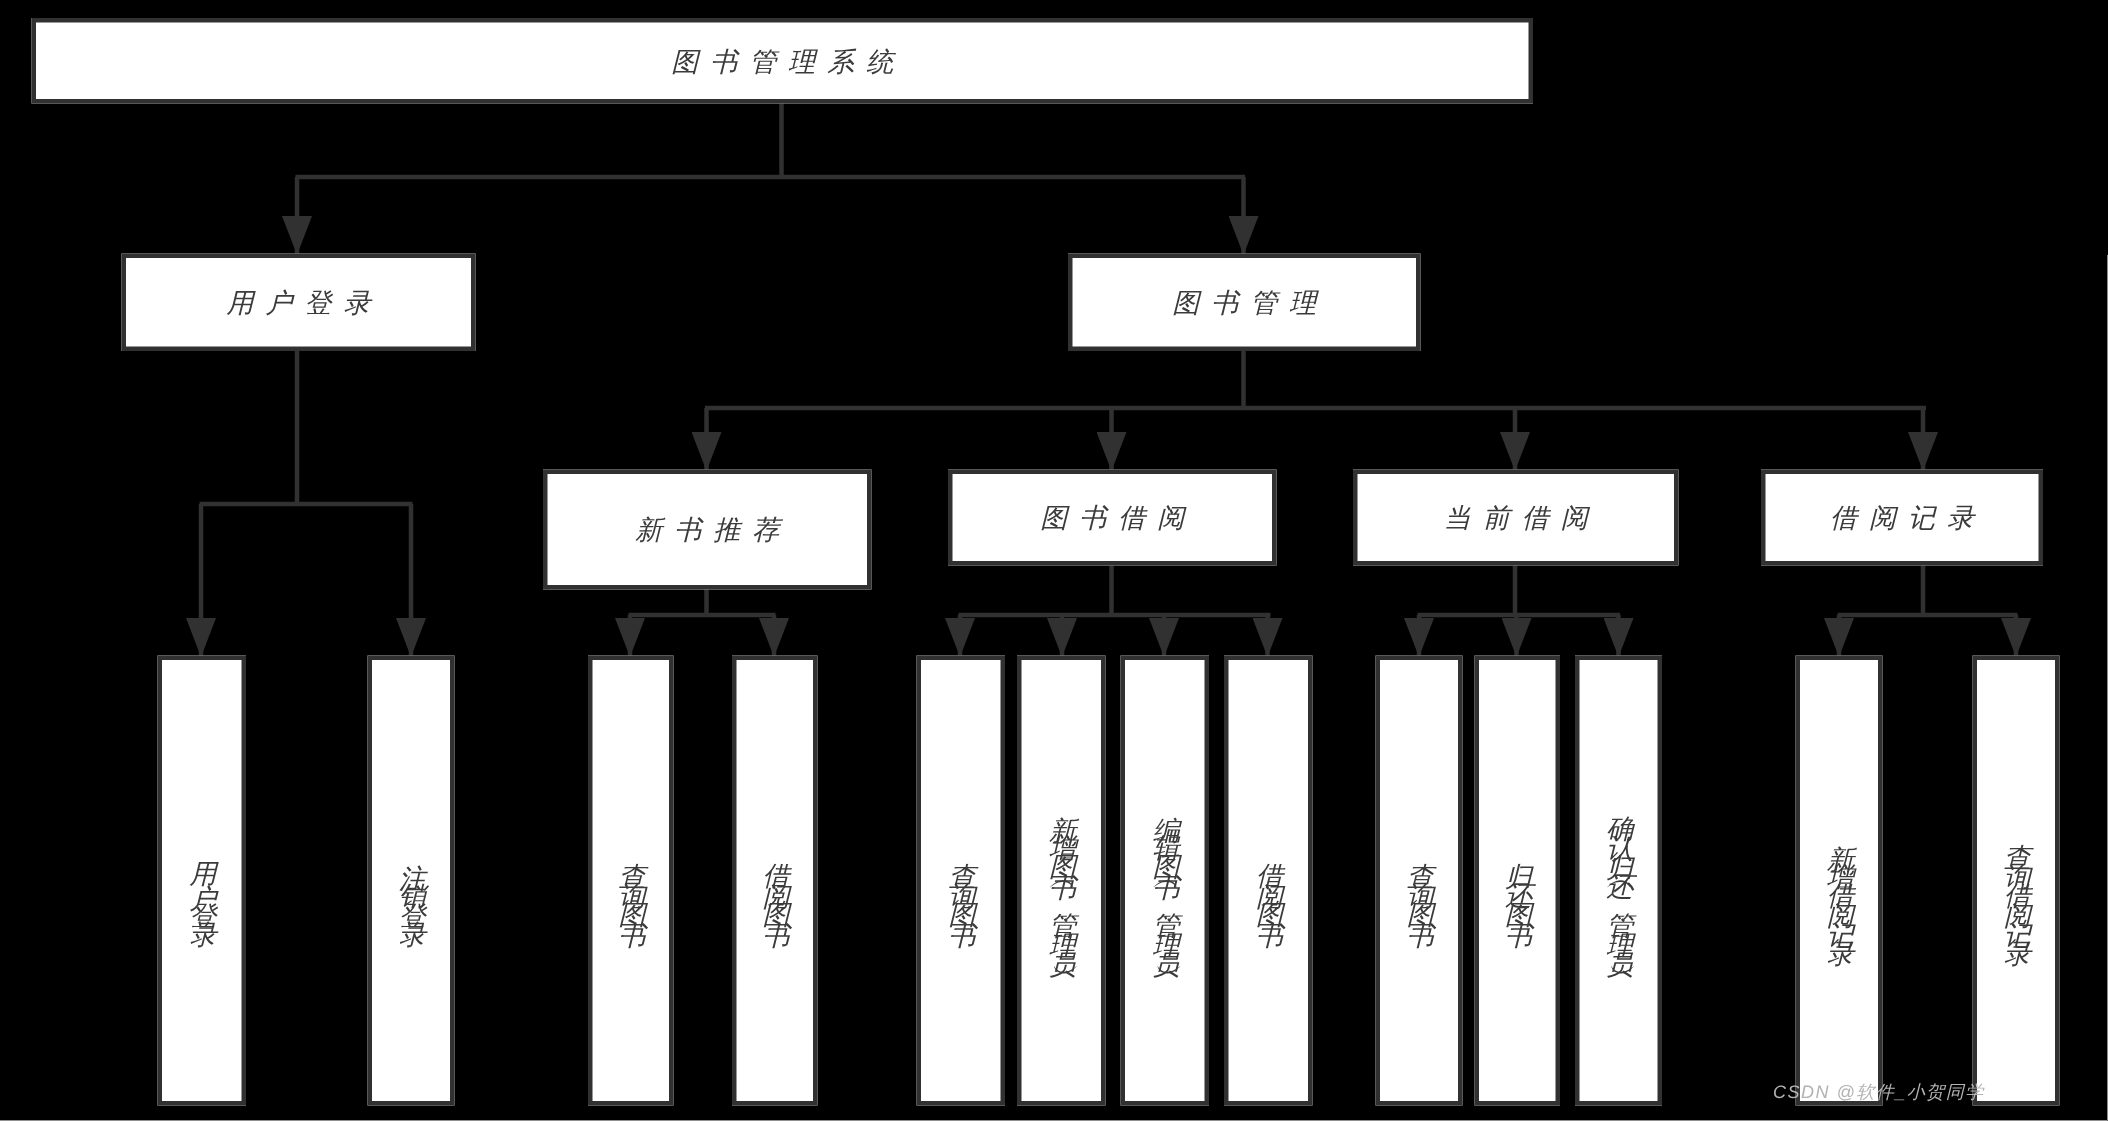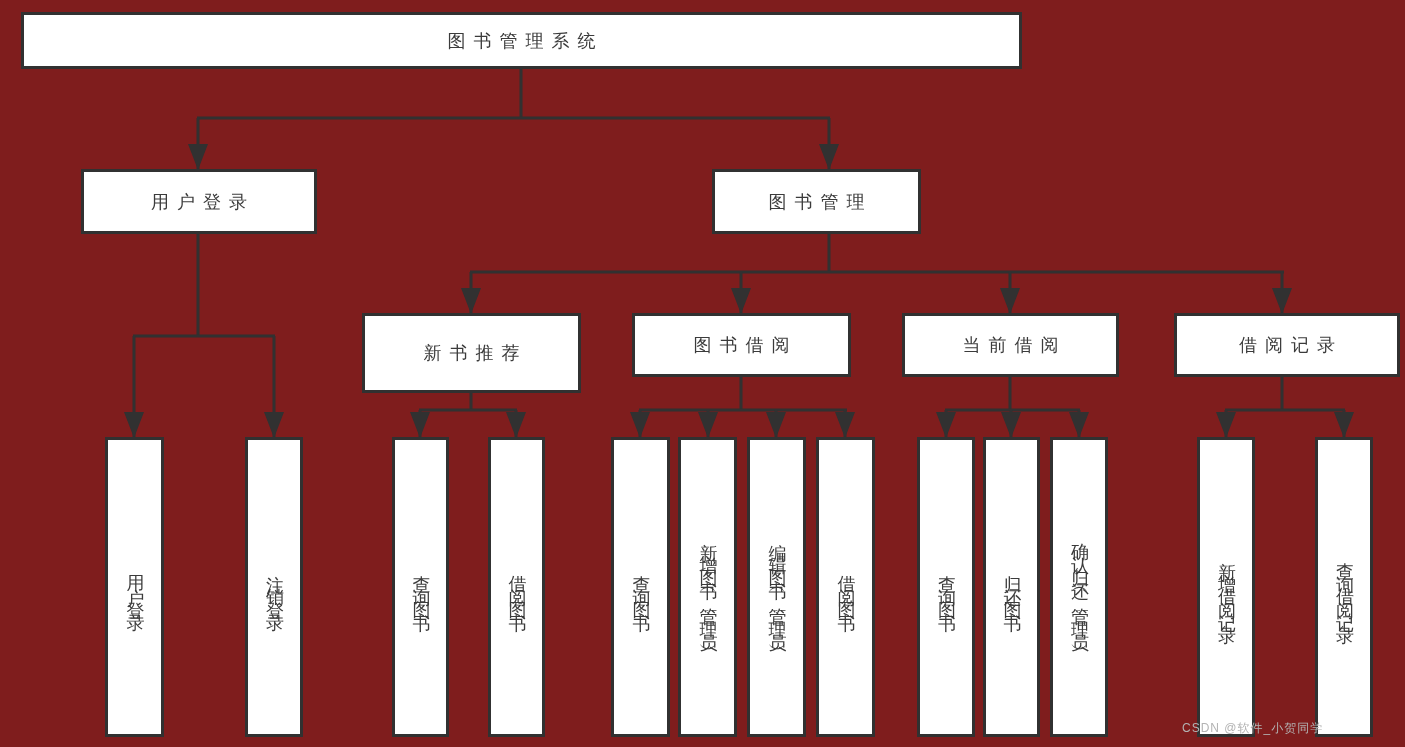--- a/index.html
+++ b/index.html
@@ -1,21 +1,22 @@
 <!DOCTYPE html>
 <html><head>
 <meta charset="utf-8">
 <style>
   html,body{margin:0;padding:0;background:#ffffff;}
   .canvas{
     position:relative;
     width:1405px;height:747px;
-    background:#7f1d1d;
+    background:#000000;
     font-family:"Liberation Sans", sans-serif;
     overflow:hidden;
+    font-style:italic;
   }
   .connectors{
     position:absolute;left:0;top:0;z-index:0;
   }
   .box{
     position:absolute;
     box-sizing:border-box;
     border:3px solid #313131;
     background:#ffffff;
     display:flex;
@@ -95,26 +96,26 @@
 
     <line x1="1282" y1="377" x2="1282" y2="410"></line>
     <line x1="1225" y1="410" x2="1345" y2="410"></line>
     <line x1="1226" y1="410" x2="1226" y2="437" marker-end="url(#arw)"></line>
     <line x1="1344" y1="410" x2="1344" y2="437" marker-end="url(#arw)"></line>
   </svg>
 
   <div class="box" style="left:21px;top:12px;width:1001px;height:57px">图书管理系统</div>
 
   <div class="box" style="left:81px;top:169px;width:236px;height:65px">用户登录</div>
-  <div class="box" style="left:712px;top:169px;width:209px;height:65px">图书管理</div>
+  <div class="box" style="left:712px;top:169px;width:235px;height:65px">图书管理</div>
 
   <div class="box" style="left:362px;top:313px;width:219px;height:80px">新书推荐</div>
   <div class="box" style="left:902px;top:313px;width:217px;height:64px">当前借阅</div>
   <div class="box" style="left:632px;top:313px;width:219px;height:64px">图书借阅</div>
-  <div class="box" style="left:1174px;top:313px;width:226px;height:64px">借阅记录</div>
+  <div class="box" style="left:1174px;top:313px;width:188px;height:64px">借阅记录</div>
 
   <div class="box vbox" style="left:105px;top:437px;width:59px;height:300px">用户登录</div>
   <div class="box vbox" style="left:245px;top:437px;width:58px;height:300px">注销登录</div>
 
   <div class="box vbox" style="left:392px;top:437px;width:57px;height:300px">查询图书</div>
   <div class="box vbox" style="left:488px;top:437px;width:57px;height:300px">借阅图书</div>
 
   <div class="box vbox" style="left:611px;top:437px;width:59px;height:300px">查询图书</div>
   <div class="box vbox" style="left:678px;top:437px;width:59px;height:300px">新增图书（管理员）</div>
   <div class="box vbox" style="left:747px;top:437px;width:59px;height:300px">编辑图书（管理员）</div>

